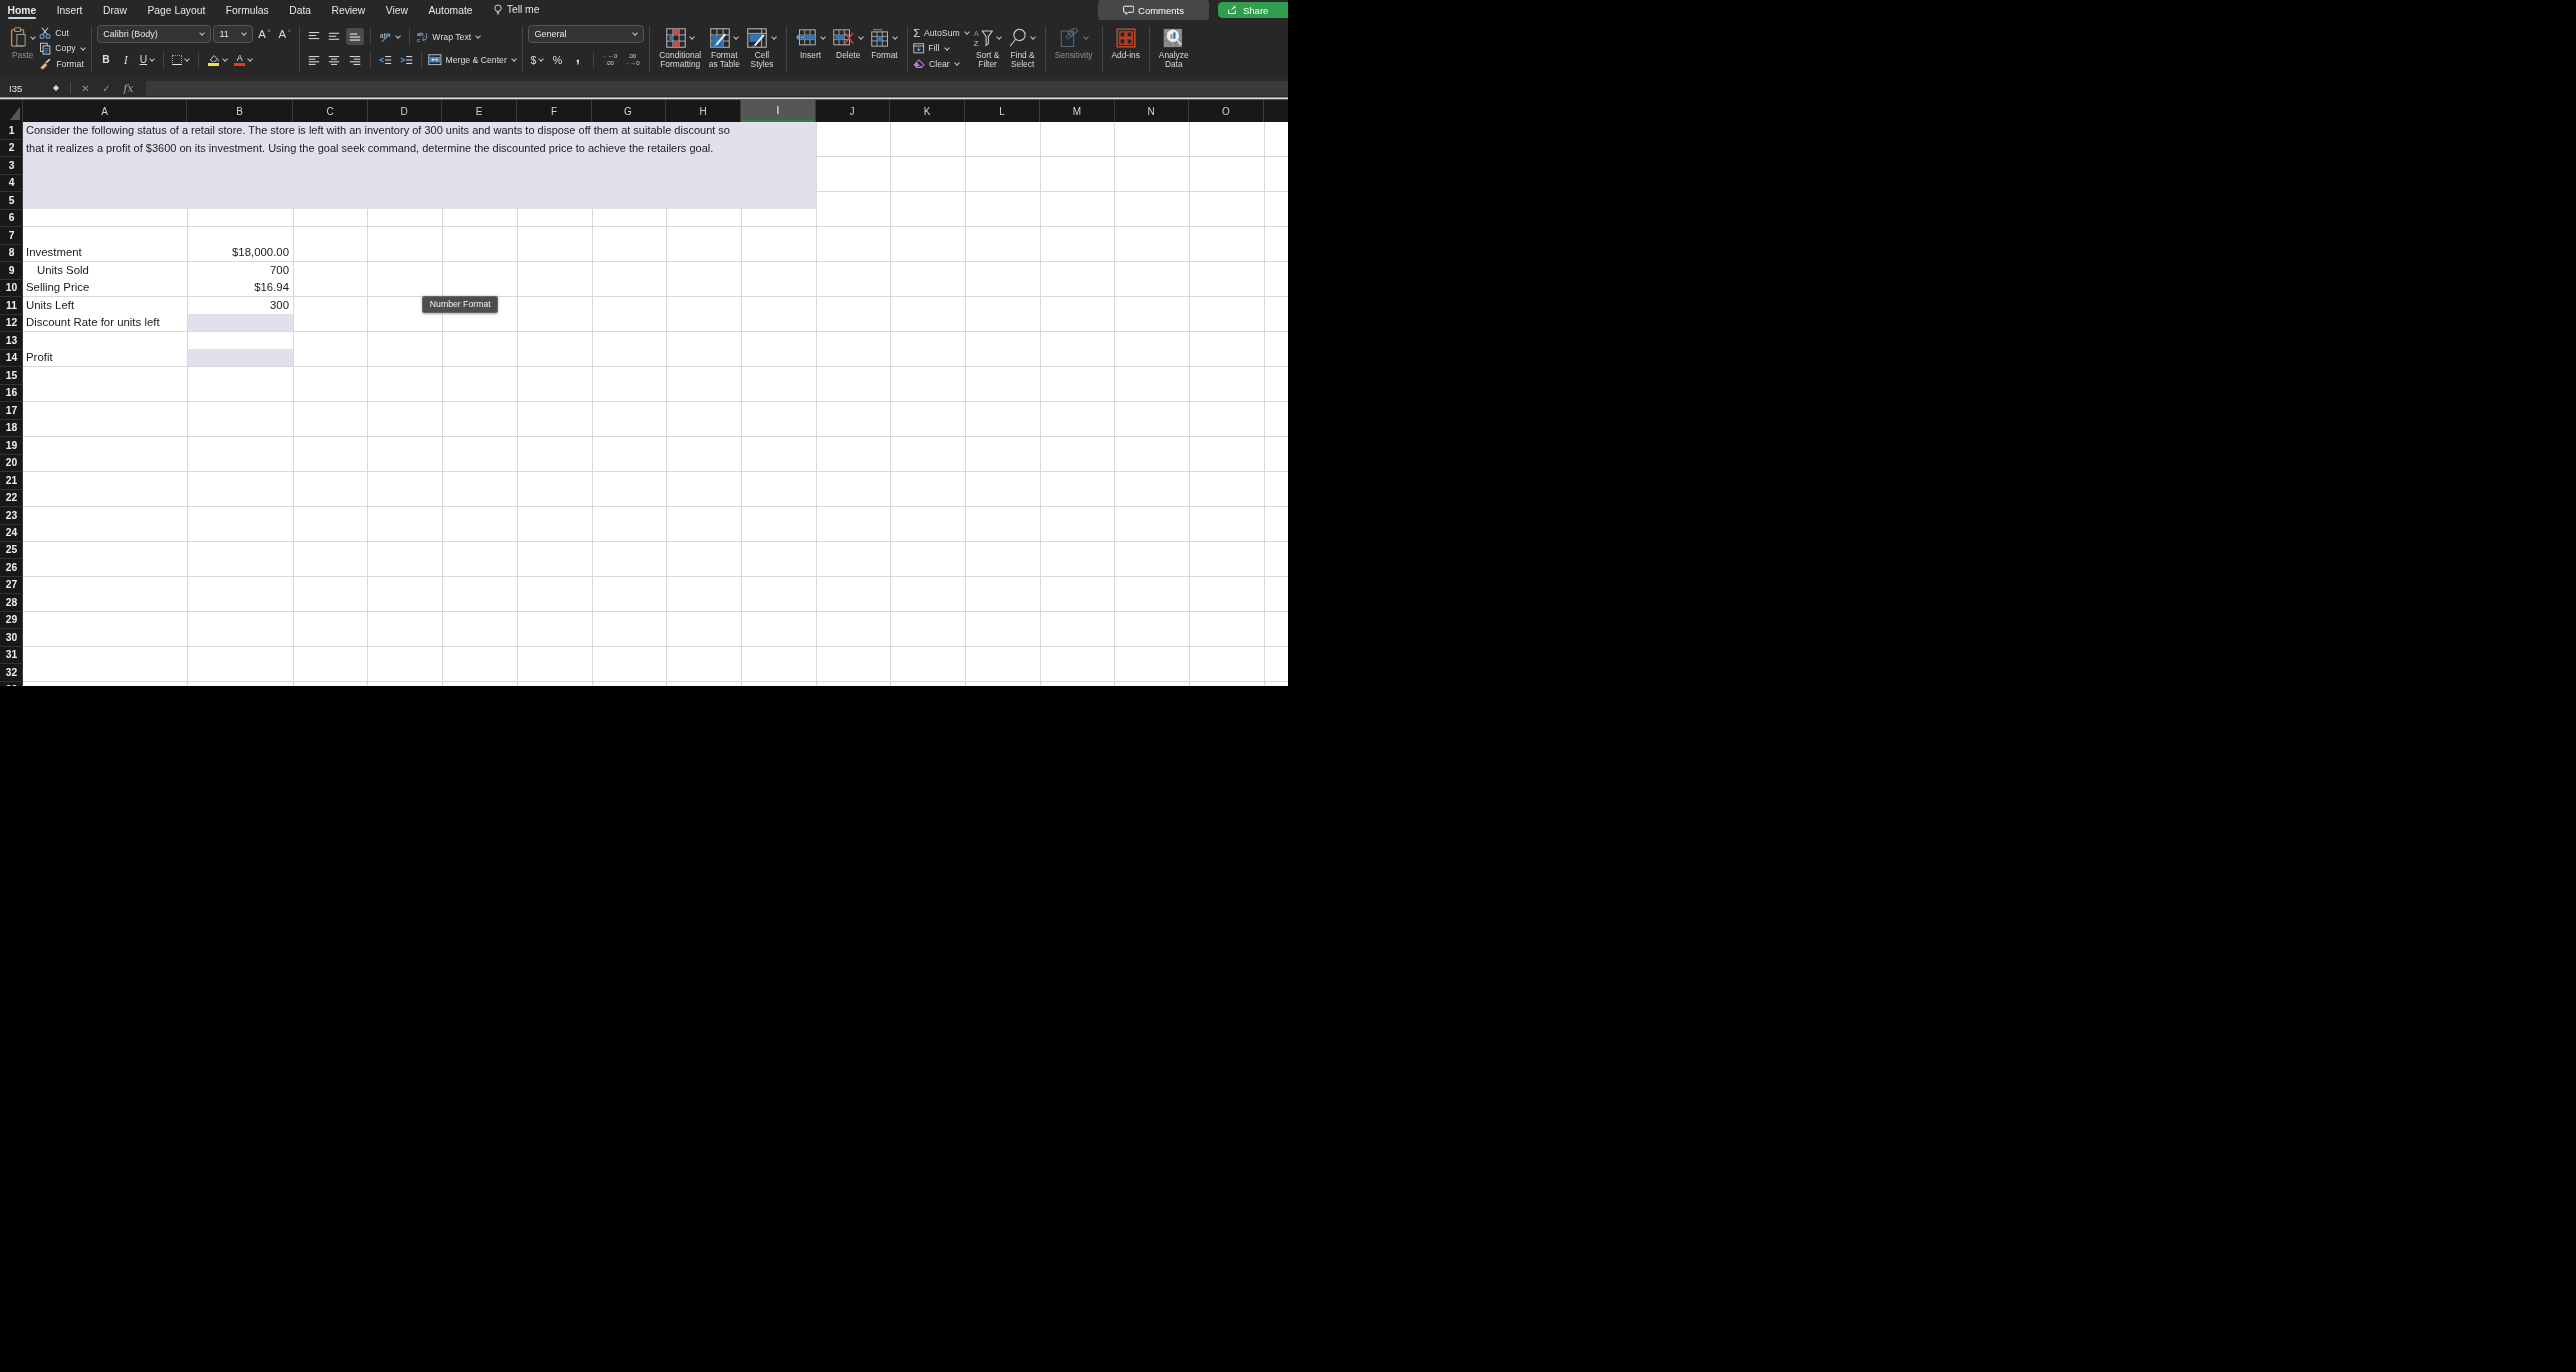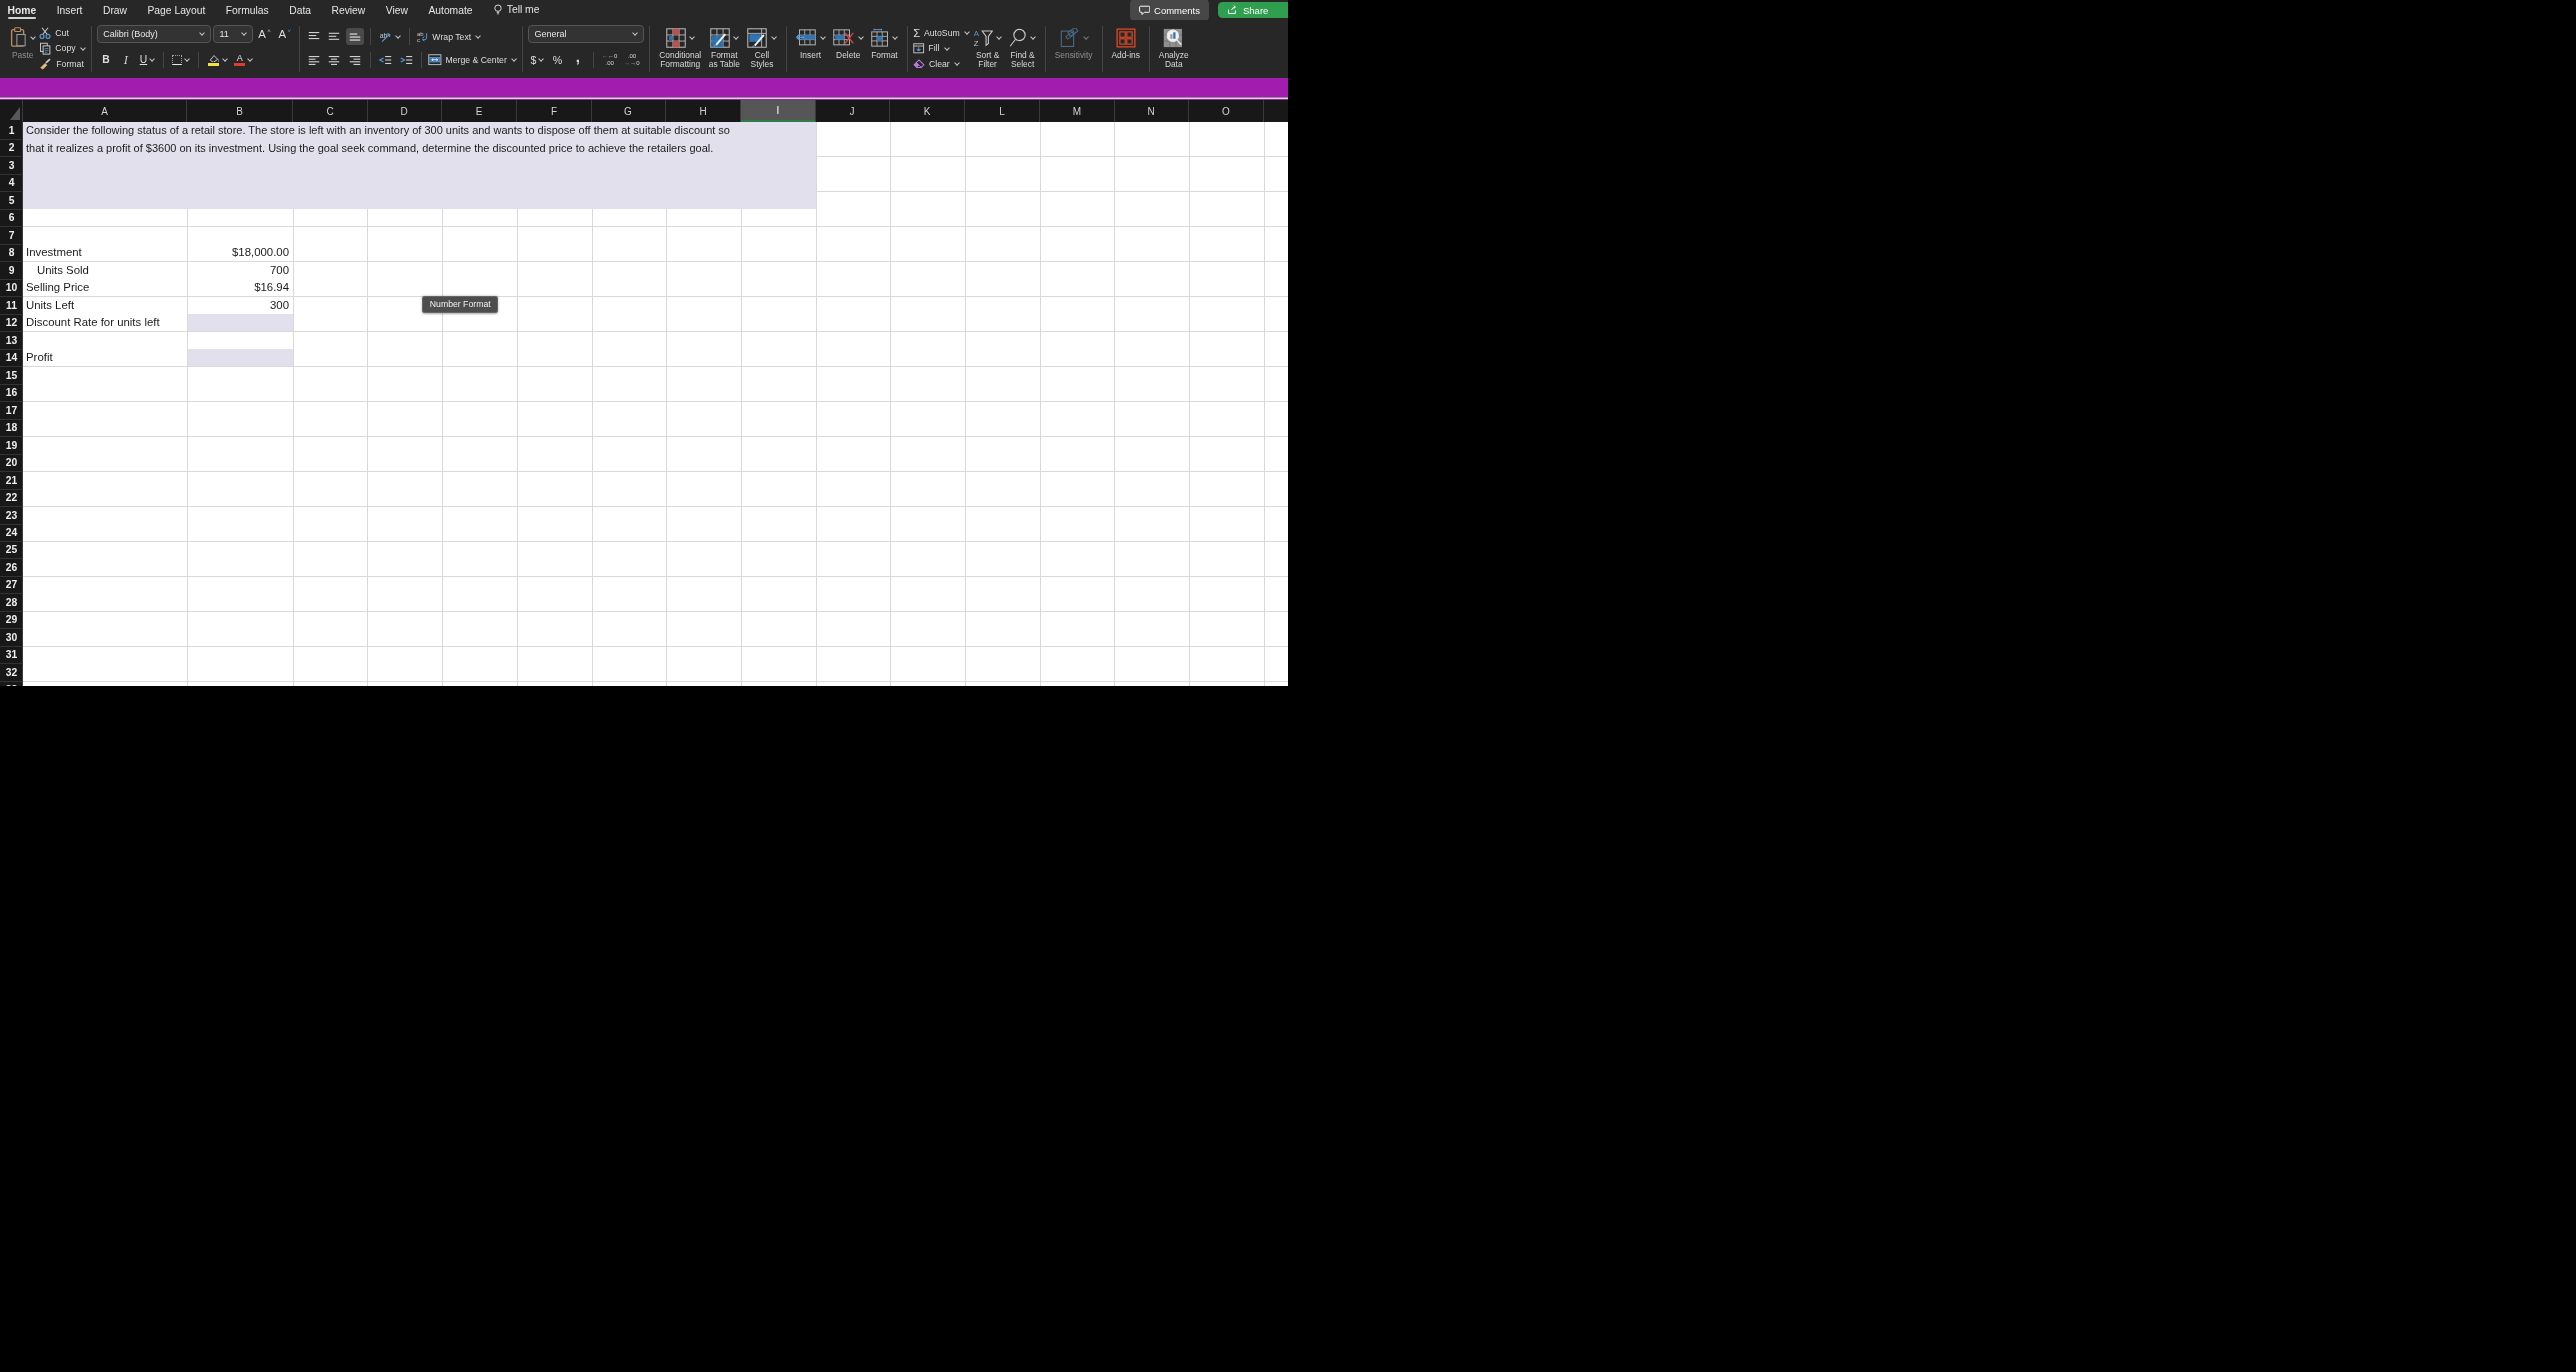--- a/index.html
+++ b/index.html
@@ -10,21 +10,21 @@
   
   .menubar { position:absolute; left:0; top:0; width:100%; height:20px; background:#272727;
              display:flex; align-items:center; padding-left:7.6px; }
   .menu-tabs { display:flex; align-items:center; gap:20.5px; }
   .menu-tab { position:relative; color:#e6e6e6; font-size:10.3px; height:20px; display:flex; align-items:center; cursor:default; white-space:nowrap; }
   .menu-tab.active { font-weight:bold; }
   .menu-tab.active::after { content:""; position:absolute; left:0; right:0; bottom:0.8px; height:2.3px; border-radius:1.5px; background:#d4d4d4; }
   .tellme { display:flex; align-items:center; gap:3.8px; color:#e6e6e6; font-size:10.3px; margin-left:20.5px; }
   .menubar-right { position:absolute; right:0; top:0; height:20px; display:flex; align-items:center; gap:9px; }
   .comments-btn { display:flex; align-items:center; gap:4px; background:#474747; color:#fff; font-size:9.5px;
-                  border-radius:4.6px; padding:0 9px; height:22px; }
+                  border-radius:4.6px; padding:0 25px; height:22px; }
   .share-btn { display:flex; align-items:center; gap:4.6px; background:var(--share-green); color:#fff; font-size:9.5px;
                border-radius:4.6px 0 0 4.6px; padding:0 10.6px 0 9px; height:16px; width:70px; }
 
   
   .ribbon { position:absolute; left:0; top:20px; width:100%; height:58px; background:#272727;
             display:flex; align-items:stretch; padding:1.5px 3px 1.5px 6px; }
   .rgroup { display:flex; align-items:stretch; }
   .vsep { width:0.8px; background:#454545; margin:4.6px 5.3px; }
   .vdiv { width:0.8px; background:#454545; margin:3px 3.8px; align-self:center; height:16.7px; }
   .rows2 { display:flex; flex-direction:column; justify-content:space-between; padding:3.8px 0 5.3px; }
@@ -552,20 +552,32 @@
           <rect x="9.5" y="8" width="3" height="6" fill="#9a9a9a"></rect>
             <rect x="13.5" y="5.5" width="3" height="8.5" fill="#2e75b6"></rect>
           <line x1="18.5" y1="15.5" x2="24" y2="22" stroke="#e8e8e8" stroke-width="2"></line>
         </svg>
       </div>
       <span class="biglabel">Analyze</span>
       <span class="biglabel">Data</span>
     </div>
   </div>
 
+  <div class="fbar">
+    <span class="namebox">I35</span>
+    <span class="spinner">
+        <span class="spin-up"></span>
+        <span class="spin-dn"></span>
+      </span>
+    <span class="fdiv"></span>
+    <span class="fbtn">✕</span>
+    <span class="fbtn">✓</span>
+    <span class="fx">fx</span>
+    <div class="finput"></div>
+  </div>
   <div class="light-sep"></div>
 
   <div class="colheaders">
     <div class="corner"></div>
     <div id="colhdrs">
         <div class="colhdr" style="left: 23px; width: 164px;">A</div>
         <div class="colhdr" style="left: 187px; width: 106px;">B</div>
         <div class="colhdr" style="left: 293px; width: 75px;">C</div>
         <div class="colhdr" style="left: 367px; width: 75px;">D</div>
         <div class="colhdr" style="left: 442px; width: 75px;">E</div>

